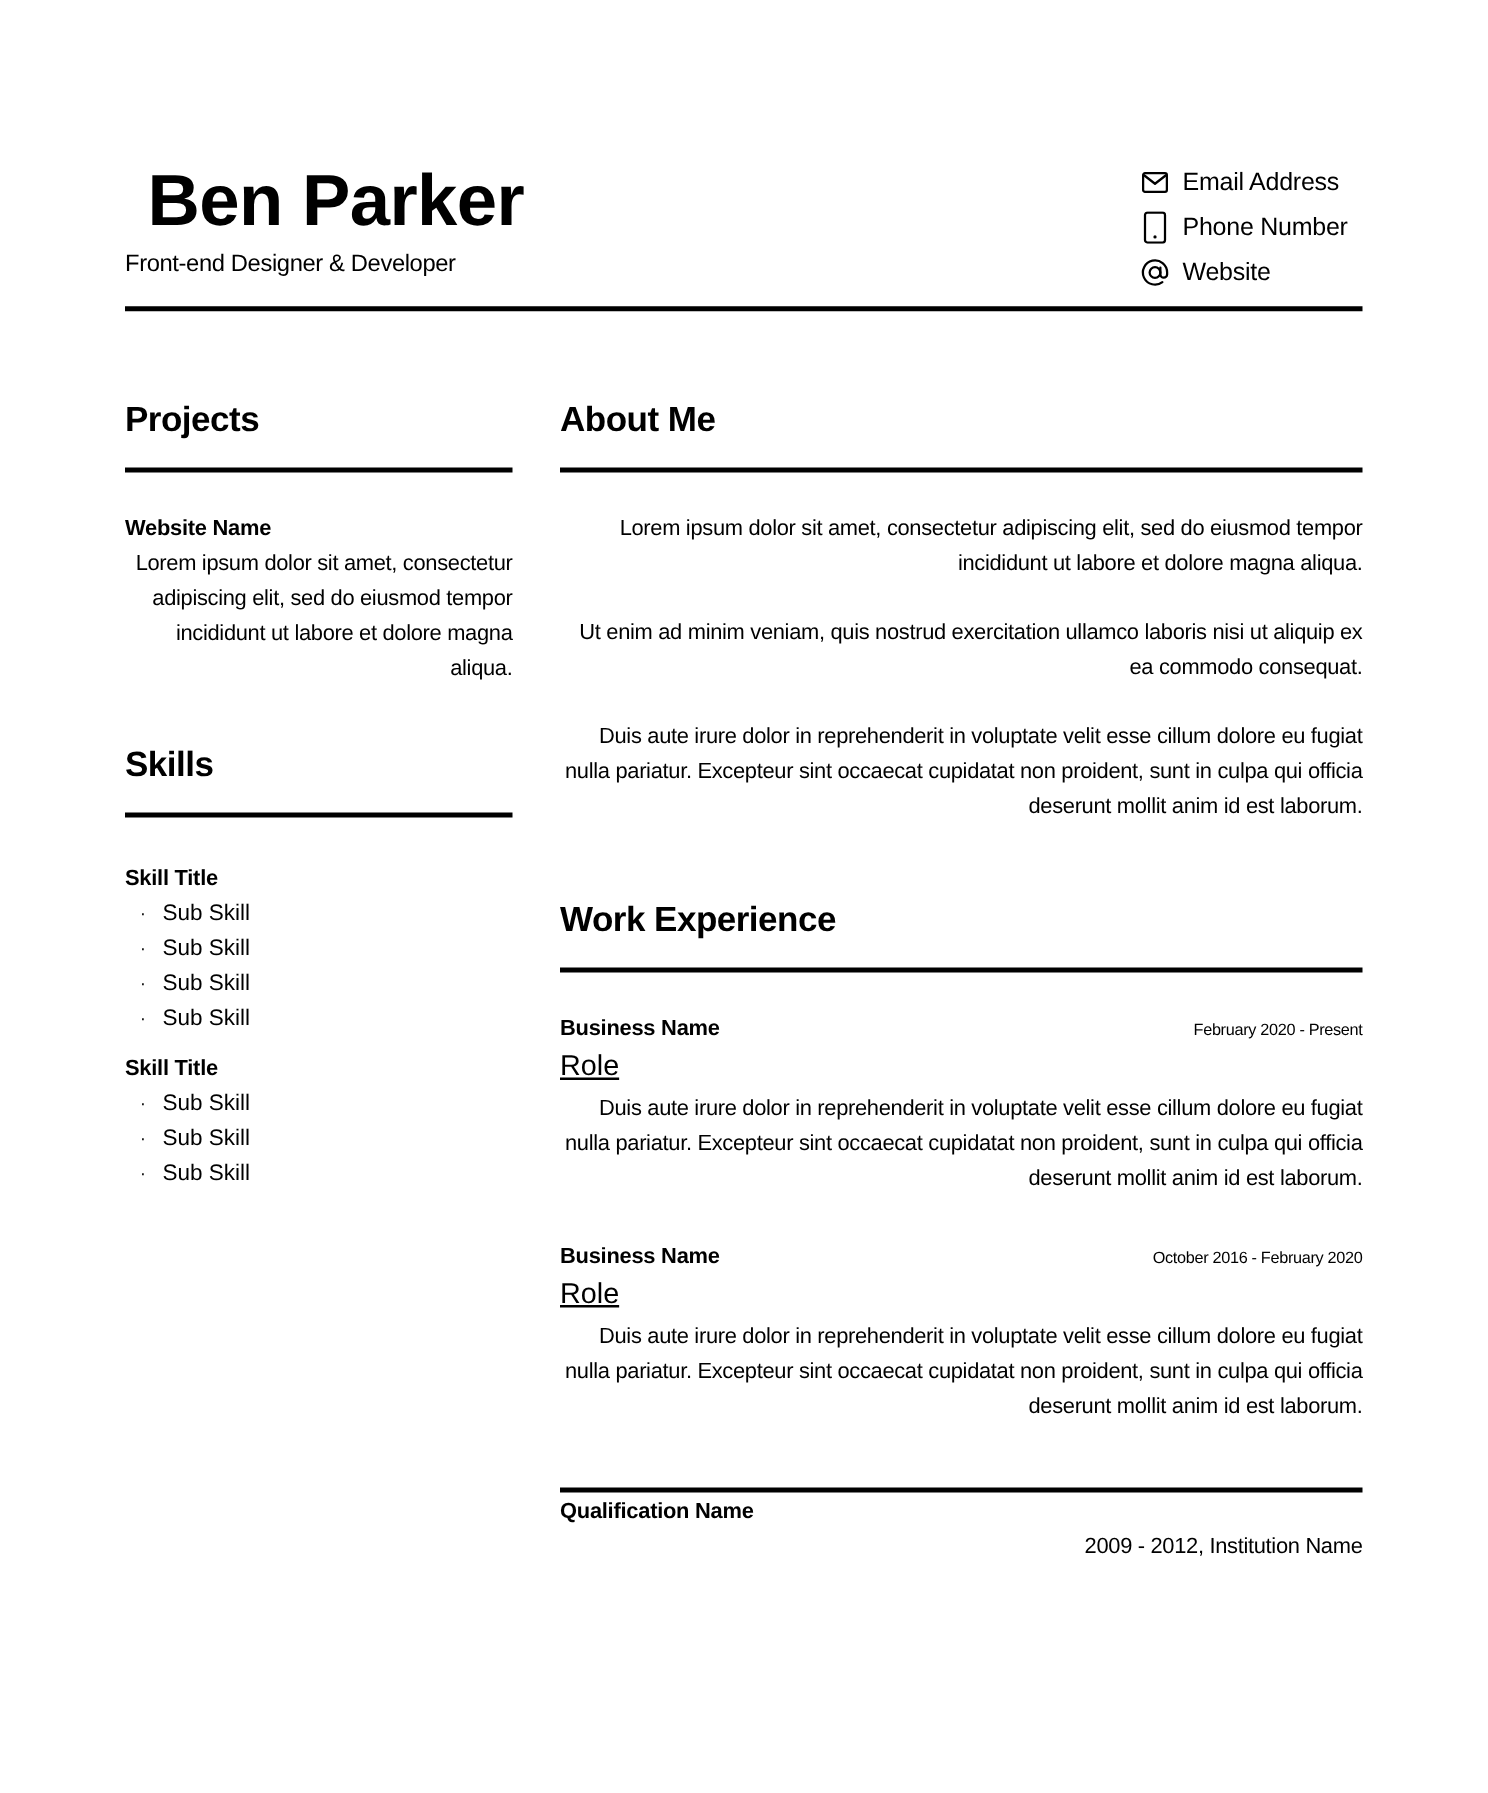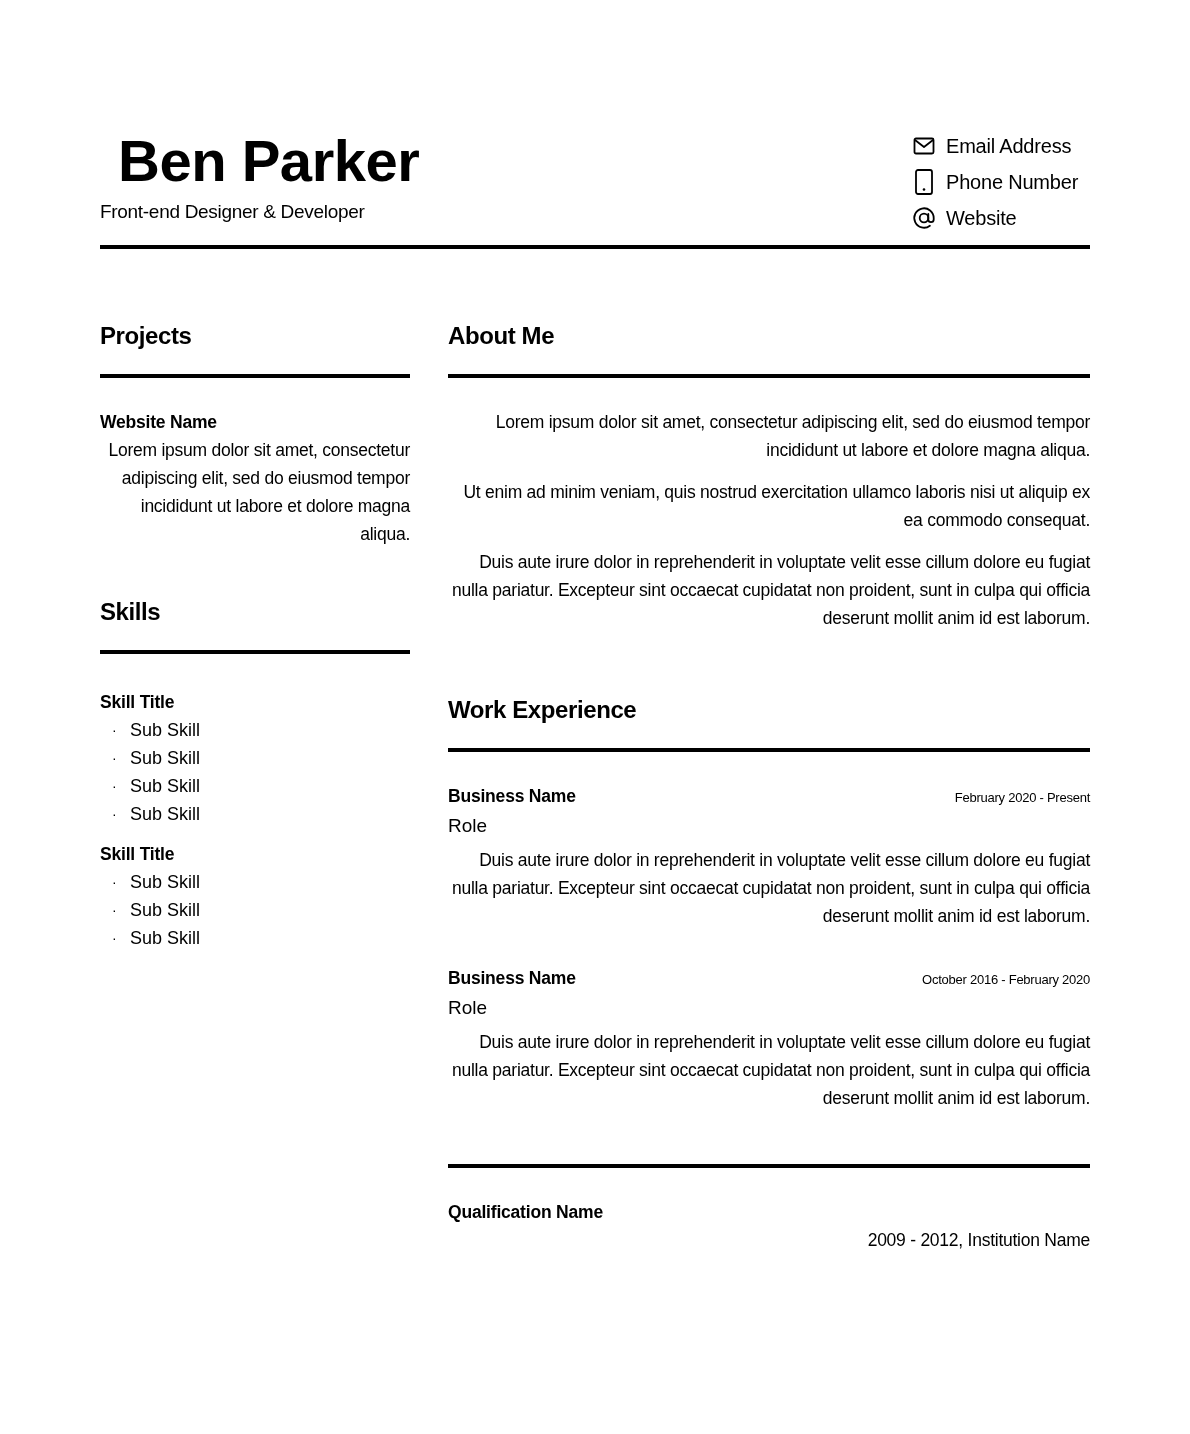--- a/index.html
+++ b/index.html
@@ -28,51 +28,51 @@
     font-size: 20px; letter-spacing: -0.2px;
   }
   .contact .ic { width: 24px; height: 26px; margin-right: 10px; display: flex; align-items: center; justify-content: center; }
   .header-rule { position: absolute; left: 0; top: 117px; width: 990px; height: 4px; background: #000; }
 
   
   .left { position: absolute; left: 0; top: 310px; width: 310px; }
   .right { position: absolute; left: 348px; top: 310px; width: 642px; }
 
   .section-title {
-    font-size: 24px; font-weight: 700; line-height: 52px; letter-spacing: -0.4px;
+    font-size: 28px; font-weight: 700; line-height: 52px; letter-spacing: -0.4px;
   }
   .section-rule { height: 4px; background: #000; margin-top: 12px; }
 
   .body-text { font-size: 17.5px; line-height: 28px; letter-spacing: -0.25px; text-align: right; }
   .bold-label { font-size: 17.5px; line-height: 28px; font-weight: 700; letter-spacing: -0.2px; }
 
   
   .proj { margin-top: 30px; }
   .skills-block { margin-top: 38px; }
   .skill-group { margin-top: 34px; }
   .skill-group + .skill-group { margin-top: 12px; }
   .skill-list { list-style: none; }
   .skill-list li { display: flex; align-items: center; font-size: 18px; line-height: 28px; }
   .skill-list .bullet { width: 30px; padding-left: 12px; font-size: 14px; }
 
   
   .about p { margin-top: 0; }
   .about { margin-top: 30px; }
-  .about p + p { margin-top: 14px; }
+  .about p + p { margin-top: 27px; }
 
   .work-block { margin-top: 52px; }
   .job { margin-top: 30px; }
   .job + .job { margin-top: 34px; }
   .job-head { display: flex; justify-content: space-between; align-items: baseline; }
   .job-dates { font-size: 13px; line-height: 28px; letter-spacing: -0.25px; }
-  .job-role { font-size: 19px; line-height: 28px; }
+  .job-role { font-size: 23px; line-height: 28px; text-decoration: underline; }
   .job-desc { margin-top: 6px; }
 
   .qual-block { margin-top: 52px; }
-  .qual { margin-top: 30px; }
+  .qual { }
 </style>
 </head>
 <body>
 
 <div class="page">
 
   <div class="header">
     <div class="name">Ben Parker</div>
     <div class="tagline">Front-end Designer &amp; Developer</div>
 

